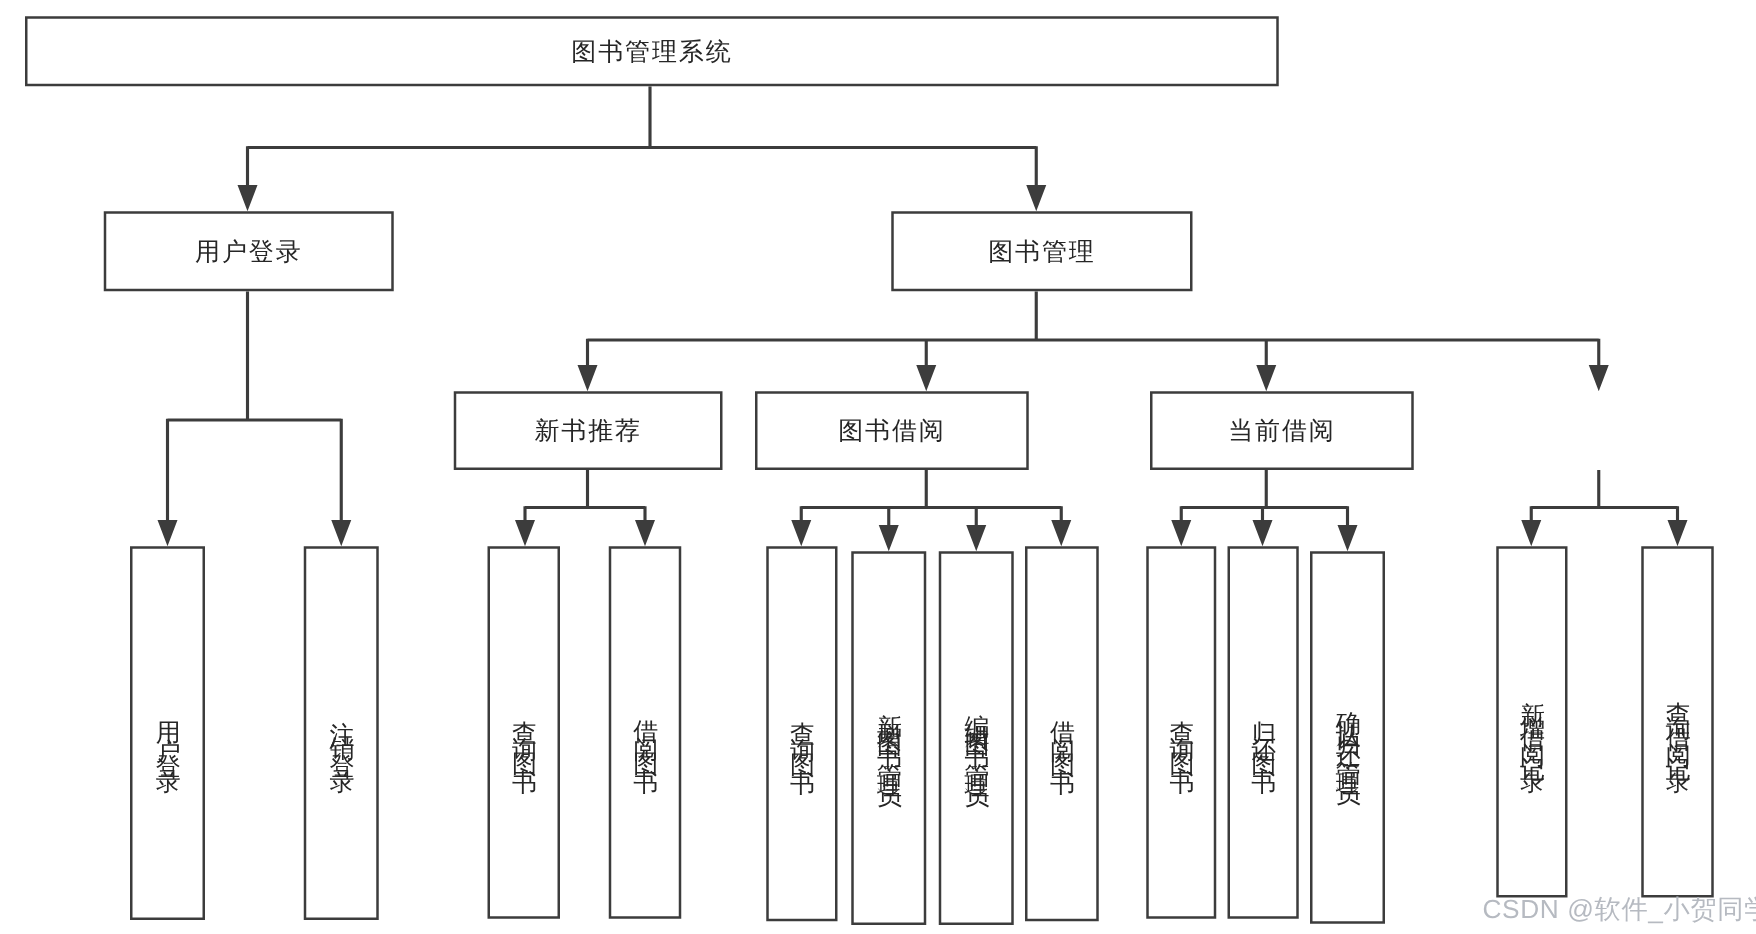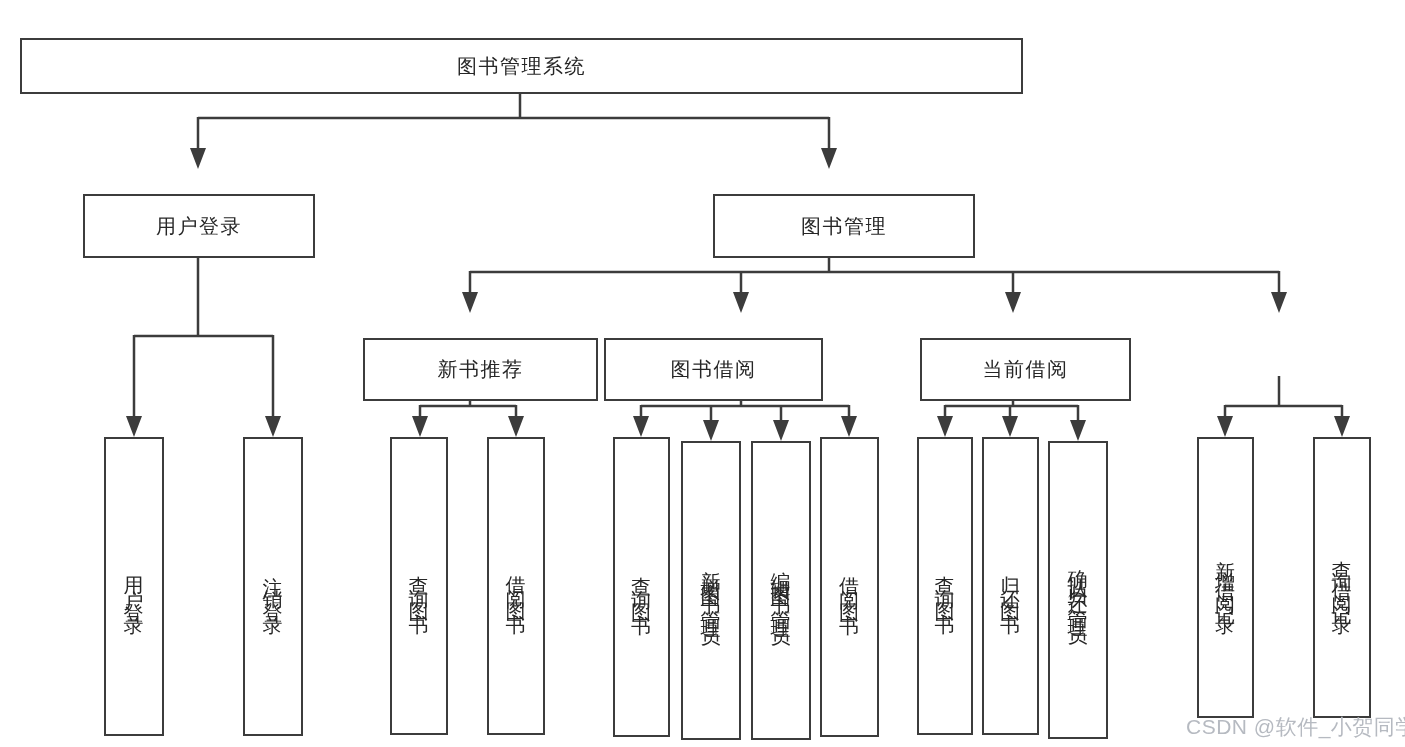--- a/index.html
+++ b/index.html
@@ -25,21 +25,20 @@
     border: 2.5px solid #3c3c3c;
     display: flex;
     align-items: center;
     justify-content: center;
     z-index: 1;
   }
   .hbox {
     font-size: 20px;
     letter-spacing: 1.5px;
     white-space: nowrap;
-    margin-top: 25px;
   }
   .vlabel {
     writing-mode: vertical-rl;
     text-orientation: mixed;
     font-size: 20px;
     line-height: 1;
     letter-spacing: 13px;
     white-space: nowrap;
   }
   .vbox.admin .vlabel { letter-spacing: 8px; }
@@ -88,23 +87,23 @@
       M937 416 L953 416 L945 437 Z
       M1002 416 L1018 416 L1010 437 Z
       M1070 420 L1086 420 L1078 441 Z
       M1217 416 L1233 416 L1225 437 Z
       M1334 416 L1350 416 L1342 437 Z"></path>
   </svg>
 
   <div class="hbox" style="left:20px; top:13px; width:1003px; height:56px">图书管理系统</div>
 
   <div class="hbox" style="left:83px; top:169px; width:232px; height:64px">用户登录</div>
-  <div class="hbox" style="left:713px; top:169px; width:262px; height:64px">图书管理</div>
+  <div class="hbox" style="left:713px; top:169px; width:241px; height:64px">图书管理</div>
 
-  <div class="hbox" style="left:363px; top:313px; width:235px; height:63px">新书推荐</div>
+  <div class="hbox" style="left:363px; top:313px; width:215px; height:63px">新书推荐</div>
   <div class="hbox" style="left:604px; top:313px; width:219px; height:63px">图书借阅</div>
   <div class="hbox" style="left:920px; top:313px; width:211px; height:63px">当前借阅</div>
 
   <div class="vbox" style="left:104px; top:437px; width:60px; height:299px">
     <span class="vlabel">用户登录</span>
   </div>
   <div class="vbox" style="left:243px; top:437px; width:60px; height:299px">
     <span class="vlabel">注销登录</span>
   </div>
 

